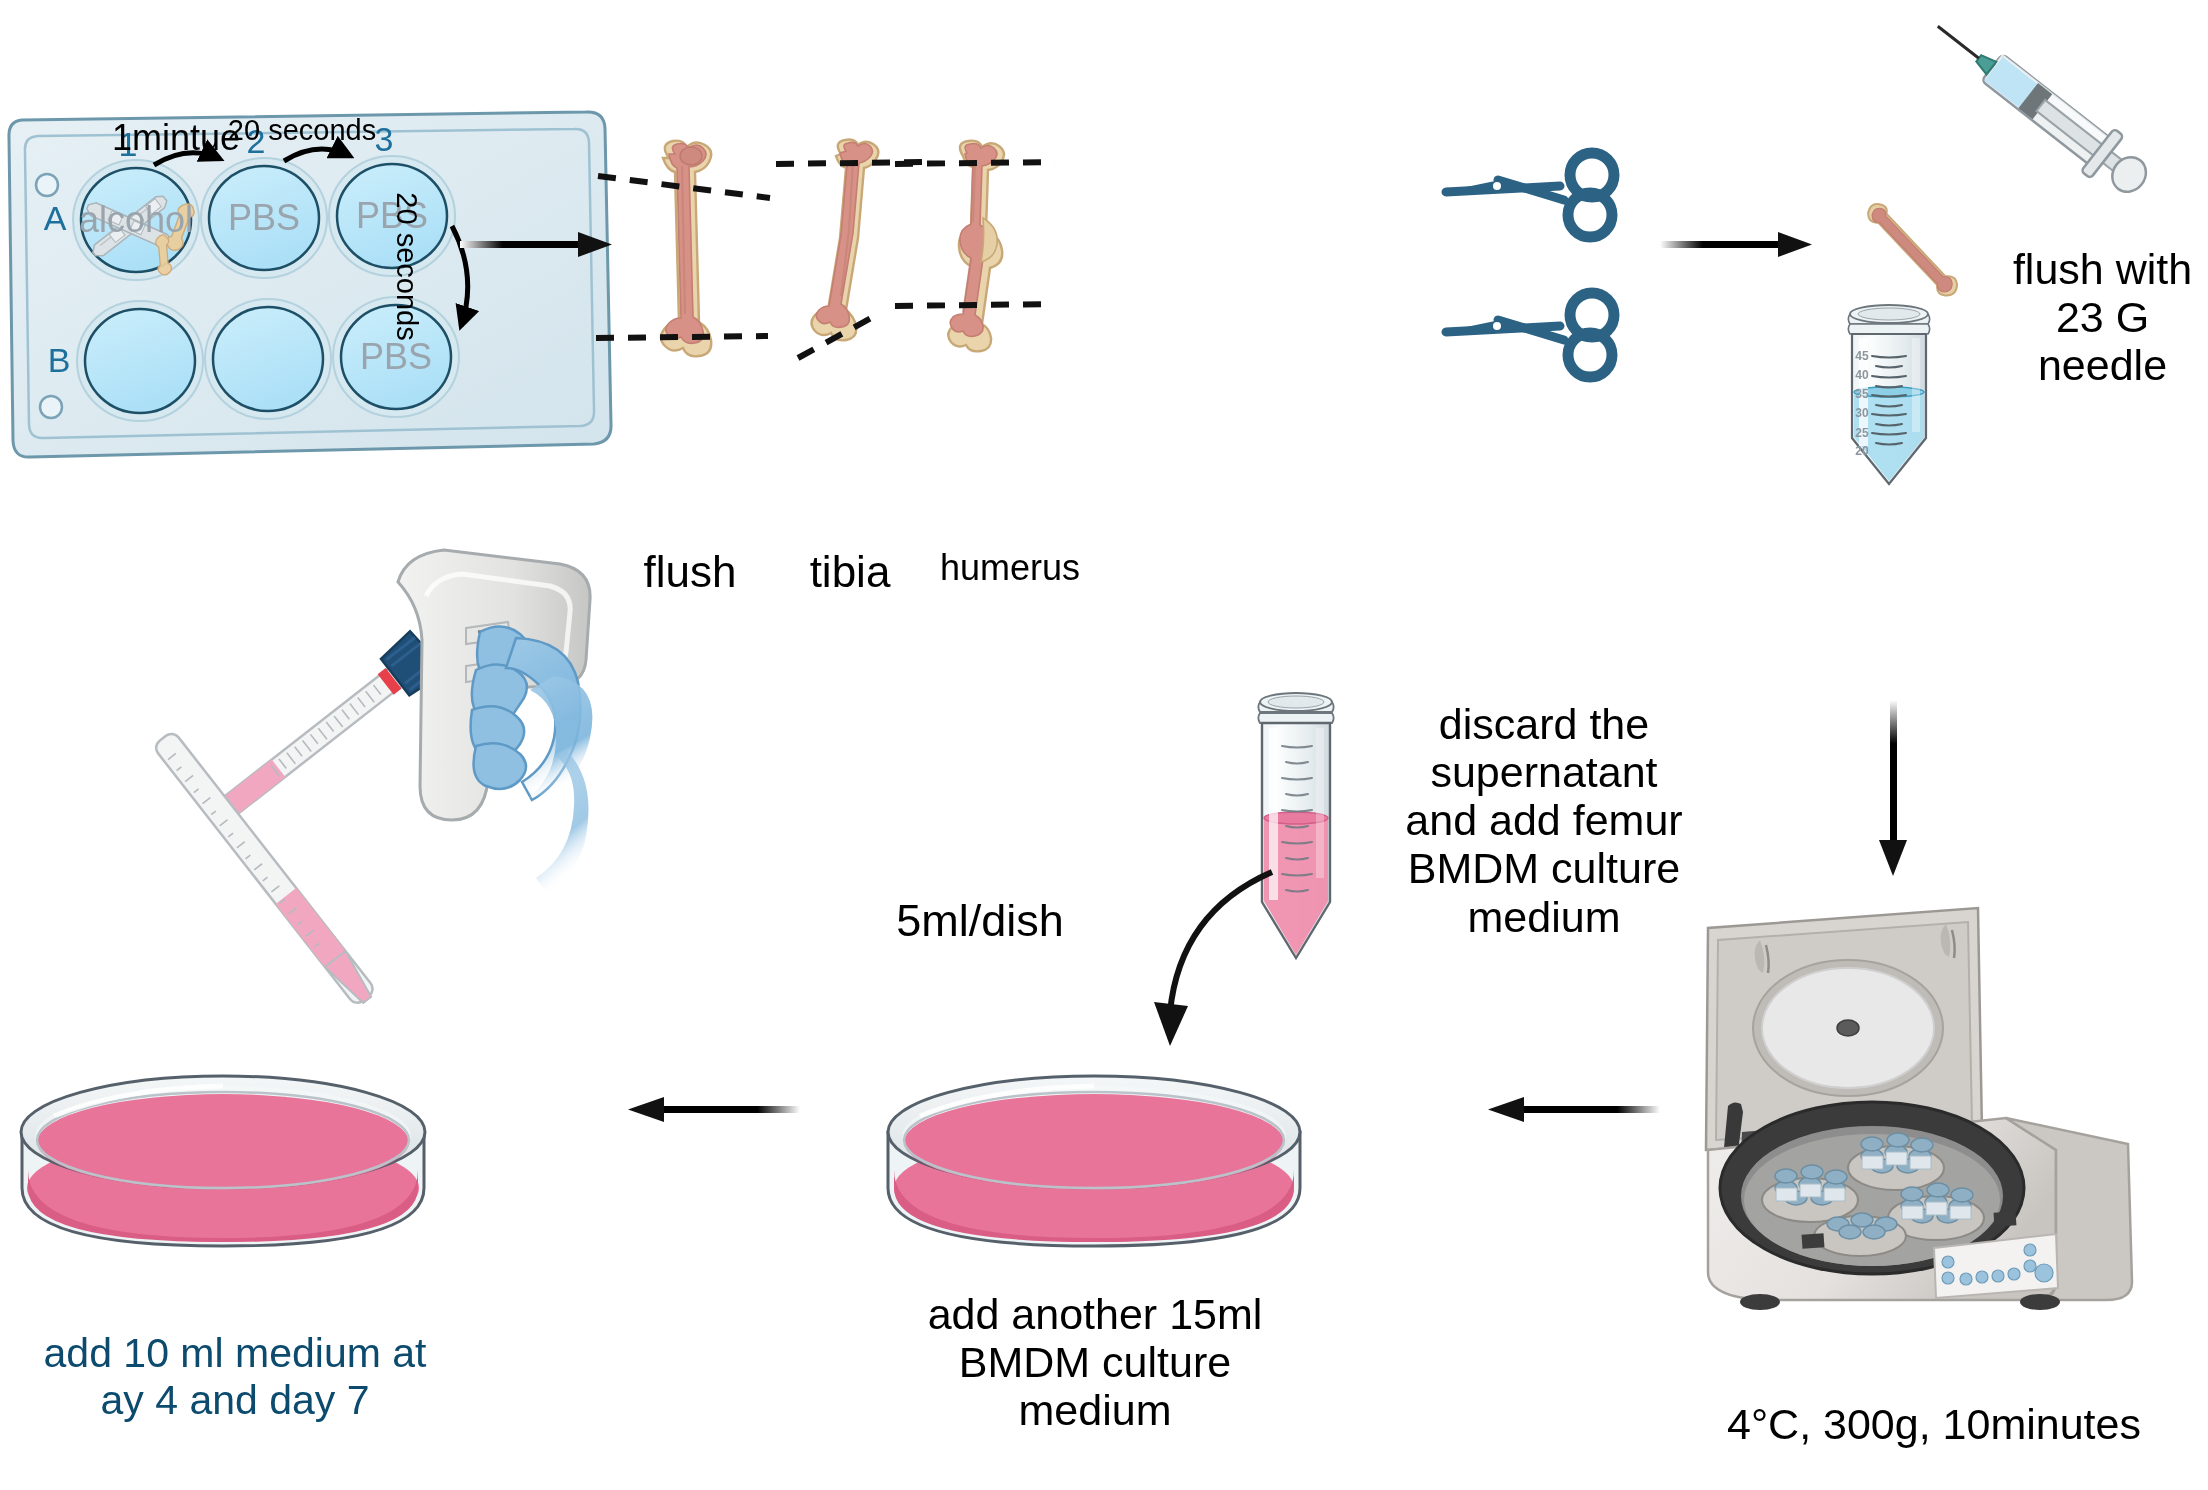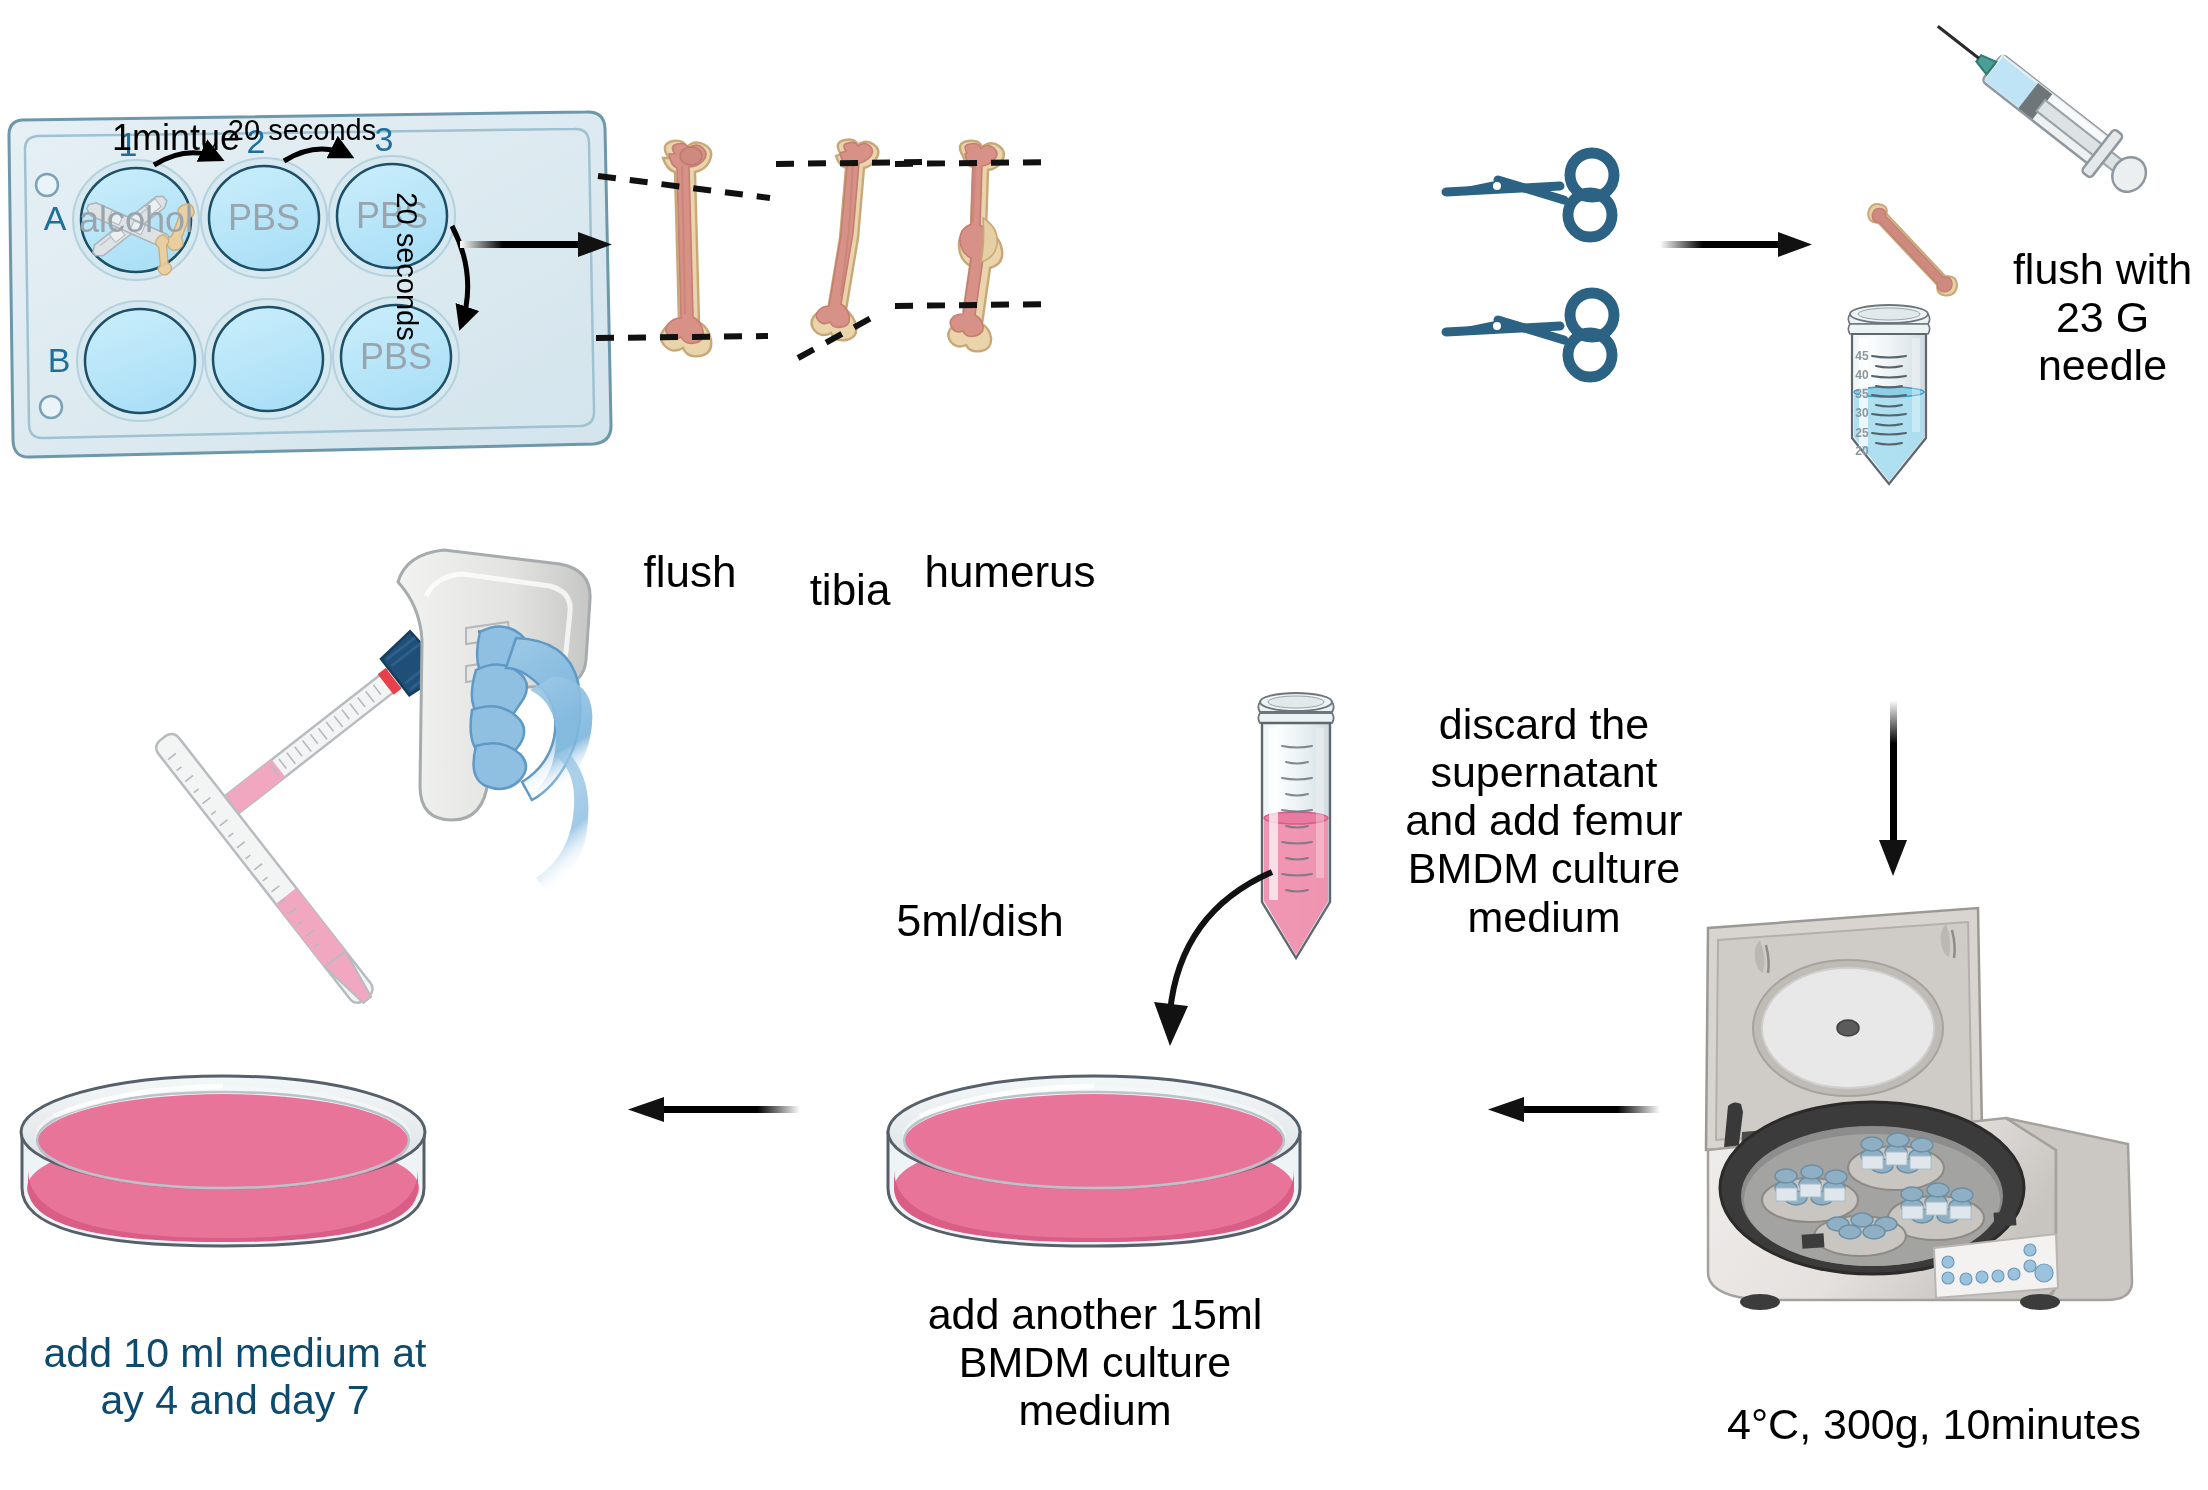--- a/index.html
+++ b/index.html
@@ -169,22 +169,22 @@
              l2,-59 q-7,-2 -8,-11 Z" fill="#d79186" stroke="#c47f72" stroke-width="1.6"></path>
     <path d="M0,24 l-2,58 M-4,118 l-8,54" stroke="#c07f74" stroke-width="2" fill="none" opacity="0.55"></path>
     <path d="M8,78 q16,10 14,26 q-2,14 -16,18 q4,-20 2,-44 Z" fill="#e6cfa4" stroke="#c9a878" stroke-width="1.6"></path>
   </g>
   <line x1="-10" y1="24" x2="150" y2="22" stroke="#111" stroke-width="6" stroke-dasharray="18 14"></line>
   <line x1="-10" y1="166" x2="150" y2="164" stroke="#111" stroke-width="6" stroke-dasharray="18 14"></line>
 </svg>
 </div>
 
 <div class="abs" style="left:595px;top:547px;width:190px;text-align:center;font-size:44px;">flush</div>
-<div class="abs" style="left:770px;top:547px;width:160px;text-align:center;font-size:44px;margin-top:18px;">tibia</div>
-<div class="abs" style="left:895px;top:547px;width:230px;text-align:center;font-size:44px;">humerus</div>
+<div class="abs" style="left:770px;top:547px;width:160px;text-align:center;font-size:44px;">tibia</div>
+<div class="abs" style="left:895px;top:547px;width:230px;text-align:center;font-size:36px;">humerus</div>
 
 <div class="abs" style="left:1440px;top:150px;">
 <svg width="200" height="90" viewBox="0 0 200 90">
   <g fill="none" stroke="#2c6384" stroke-width="9" stroke-linecap="round">
     <path d="M6,42 L120,36"></path>
     <path d="M58,30 L124,50"></path>
   </g>
   <path d="M2,42 L60,30 L62,40 Z" fill="#2c6384"></path>
   <circle cx="152" cy="25" r="22" fill="none" stroke="#2c6384" stroke-width="11"></circle>
   <circle cx="150" cy="65" r="22" fill="none" stroke="#2c6384" stroke-width="11"></circle>

